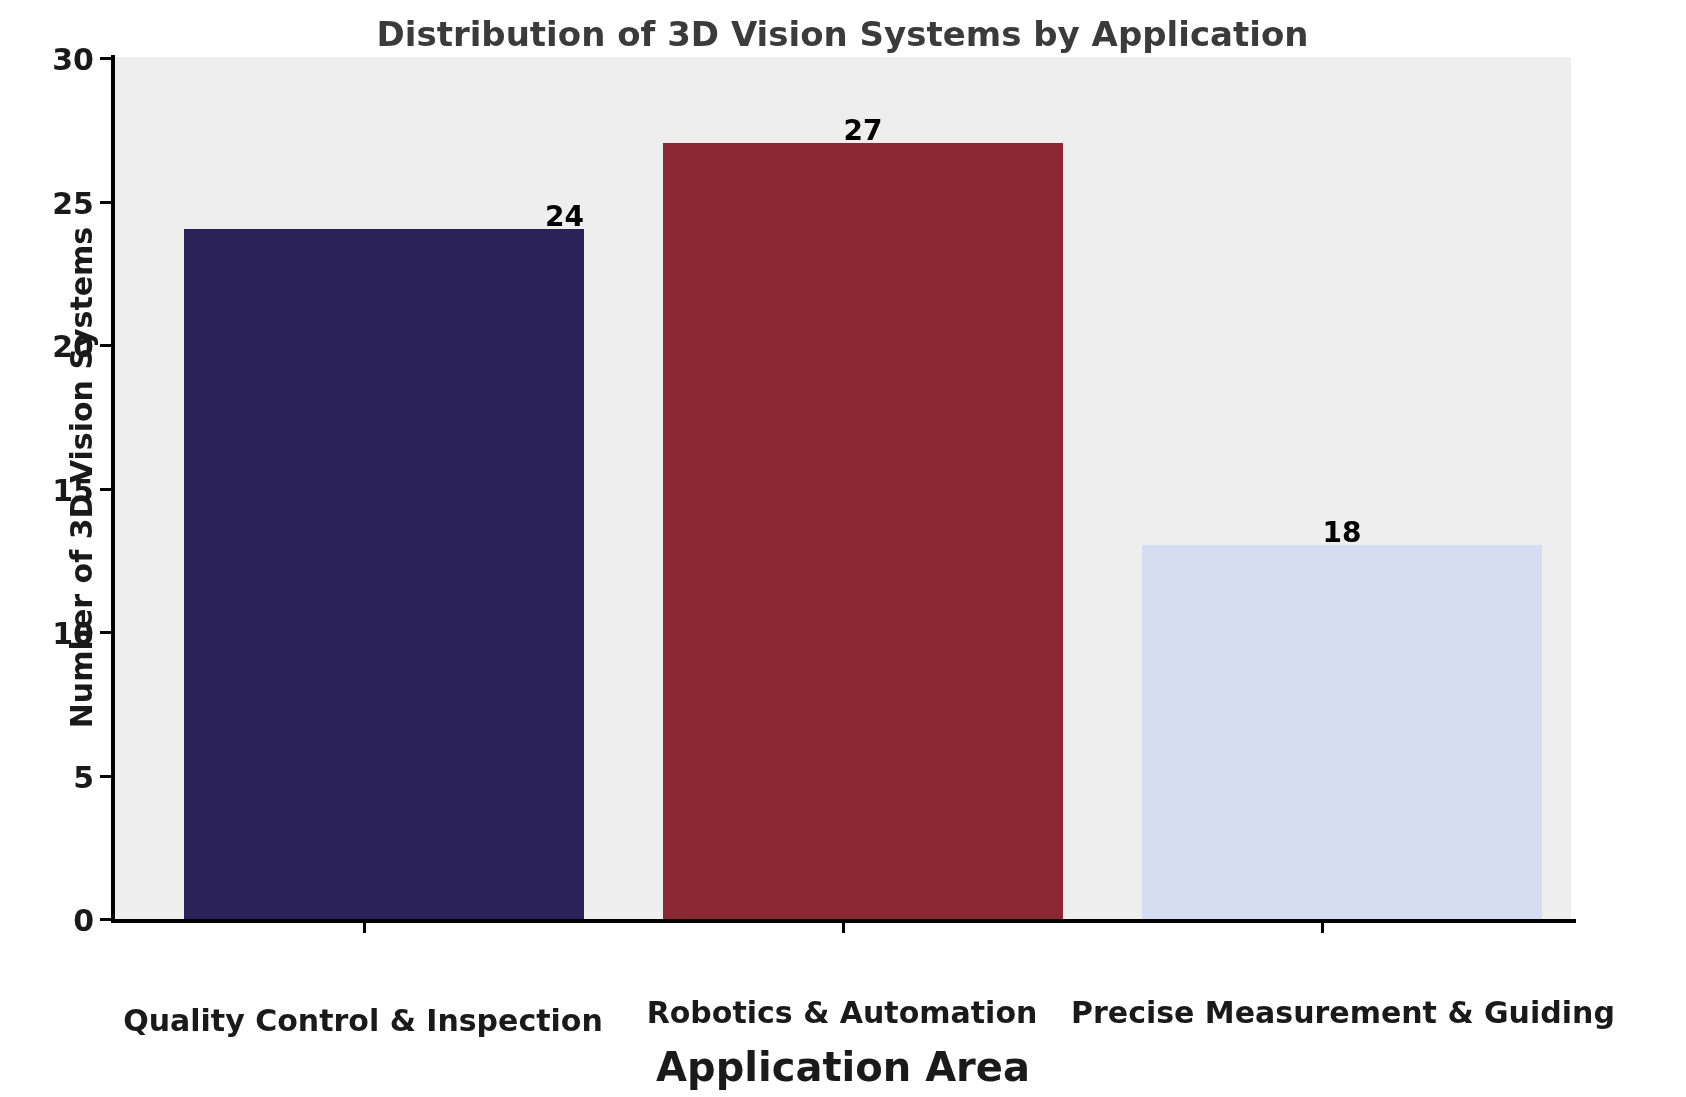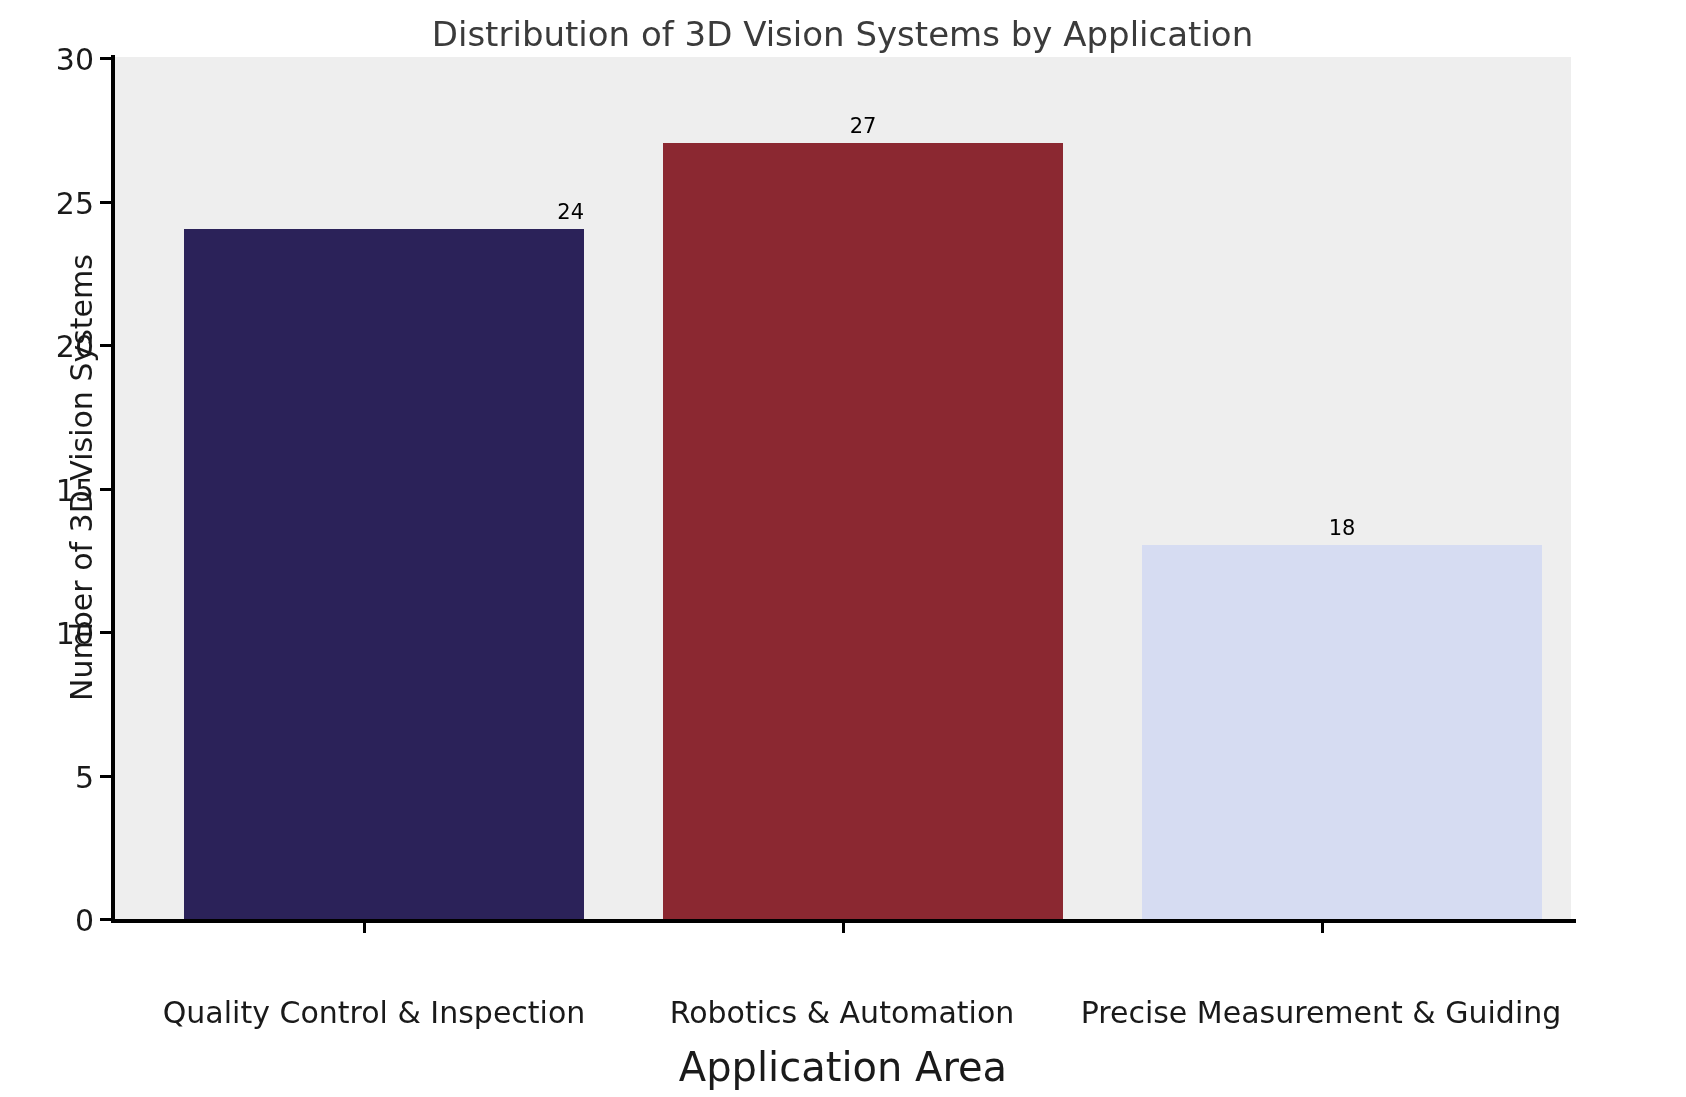--- a/index.html
+++ b/index.html
@@ -7,20 +7,21 @@
     width: 1686px; height: 1097px;
     background: #ffffff;
     font-family: "DejaVu Sans", sans-serif;
     overflow: hidden;
   }
   #figure {
     position: relative;
     width: 1686px;
     height: 1097px;
     background: #ffffff;
+    font-weight: bold;
   }
 
   
   #chart-title {
     position: absolute;
     left: 115px;
     top: 14px;
     width: 1455px;
     text-align: center;
     font-size: 34px;
@@ -119,21 +120,21 @@
   }
 
   
   .bar {
     position: absolute;
     bottom: 0;
   }
   .bar-value {
     position: absolute;
     text-align: center;
-    font-size: 21px;
+    font-size: 28px;
     color: #000000;
     white-space: nowrap;
     font-family: "DejaVu Sans", sans-serif;
   }
 </style>
 </head>
 <body>
 
 <div id="figure">
 
@@ -162,21 +163,21 @@
   <div class="ytick-mark" style="top:201px;"></div>
   <div class="ytick-label" style="top:186px;">25</div>
 
   <div class="ytick-mark" style="top:57px;"></div>
   <div class="ytick-label" style="top:42px;">30</div>
 
   <div class="xtick-mark" style="left:363px;"></div>
   <div class="xtick-mark" style="left:842px;"></div>
   <div class="xtick-mark" style="left:1321px;"></div>
 
-  <div class="xtick-label" style="left:134px; width:480px;">Quality Control &amp; Inspection</div>
+  <div class="xtick-label" style="left:123px; width:480px;margin-top:8px;">Quality Control &amp; Inspection</div>
   <div class="xtick-label" style="left:1071px; width:500px;">Precise Measurement &amp; Guiding</div>
   <div class="xtick-label" style="left:602px; width:480px;">Robotics &amp; Automation</div>
 
   <div class="bar" style="left:184px; width:400px; height:690px; top:229px; background:#2b2259;"></div>
   <div class="bar-value" style="left:184px; width:400px; top:200px;text-align:right;">24</div>
 
   <div class="bar" style="left:663px; width:400px; height:776px; top:143px; background:#8b2831;"></div>
   <div class="bar-value" style="left:663px; width:400px; top:114px;">27</div>
 
   <div class="bar" style="left:1142px; width:400px; height:374px; top:545px; background:#d6dcf2;"></div>

